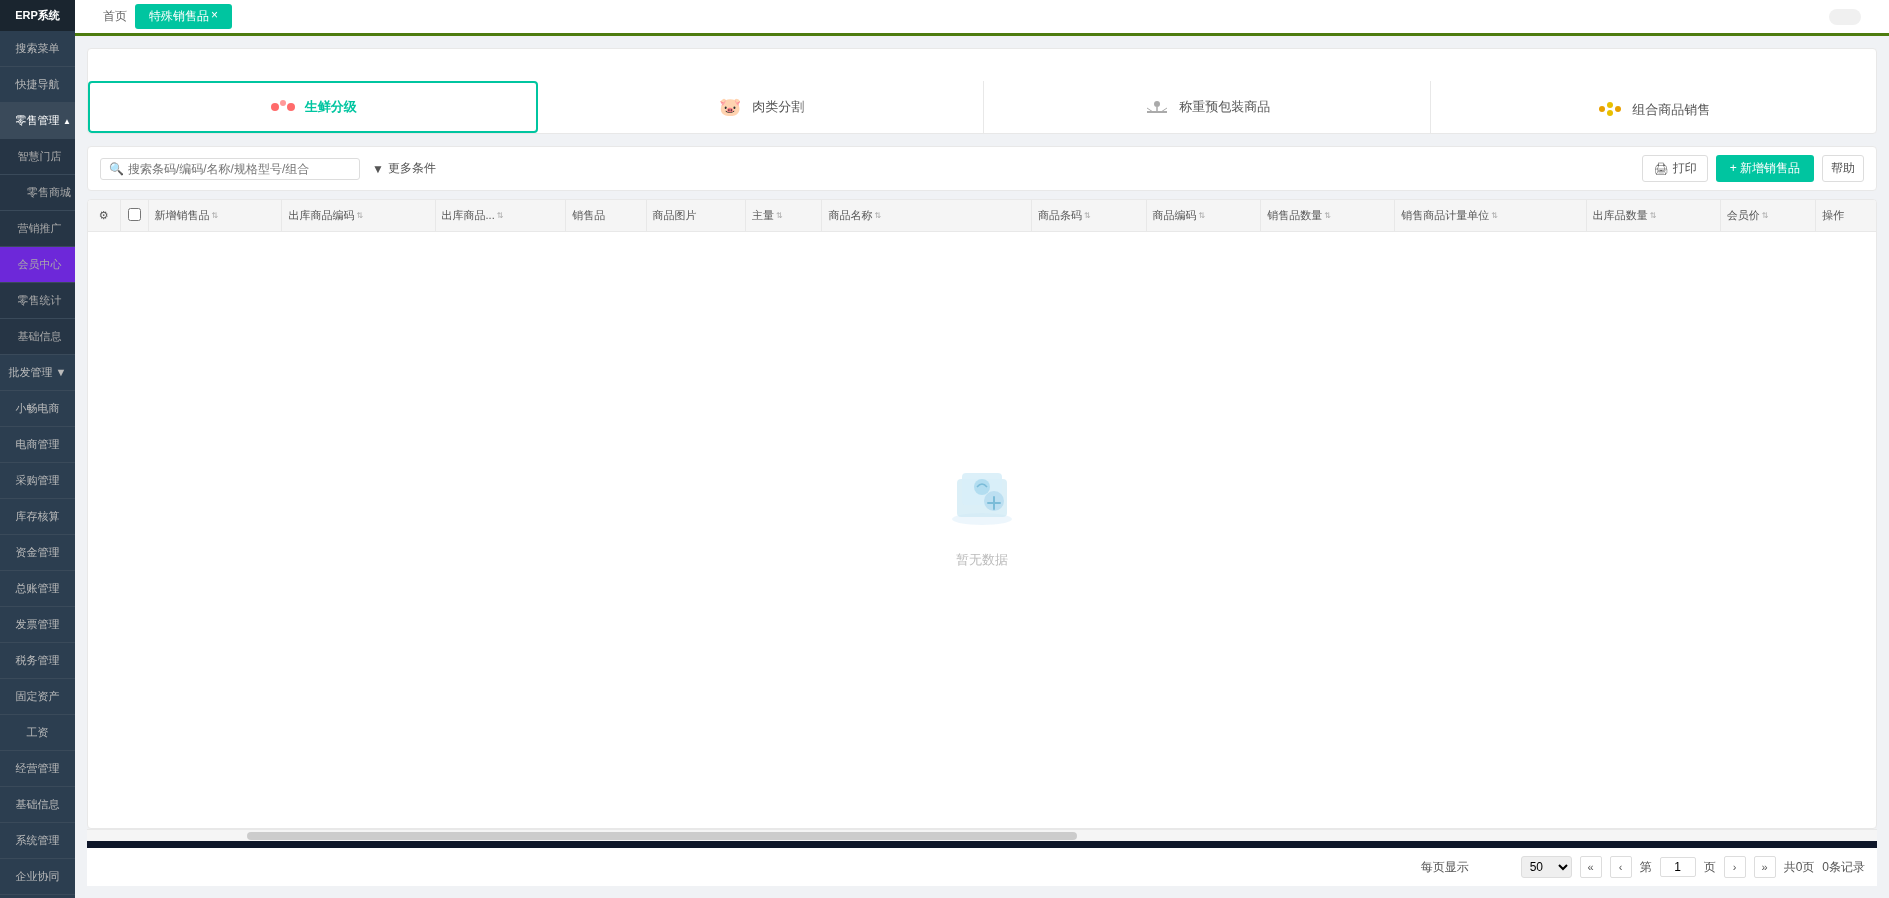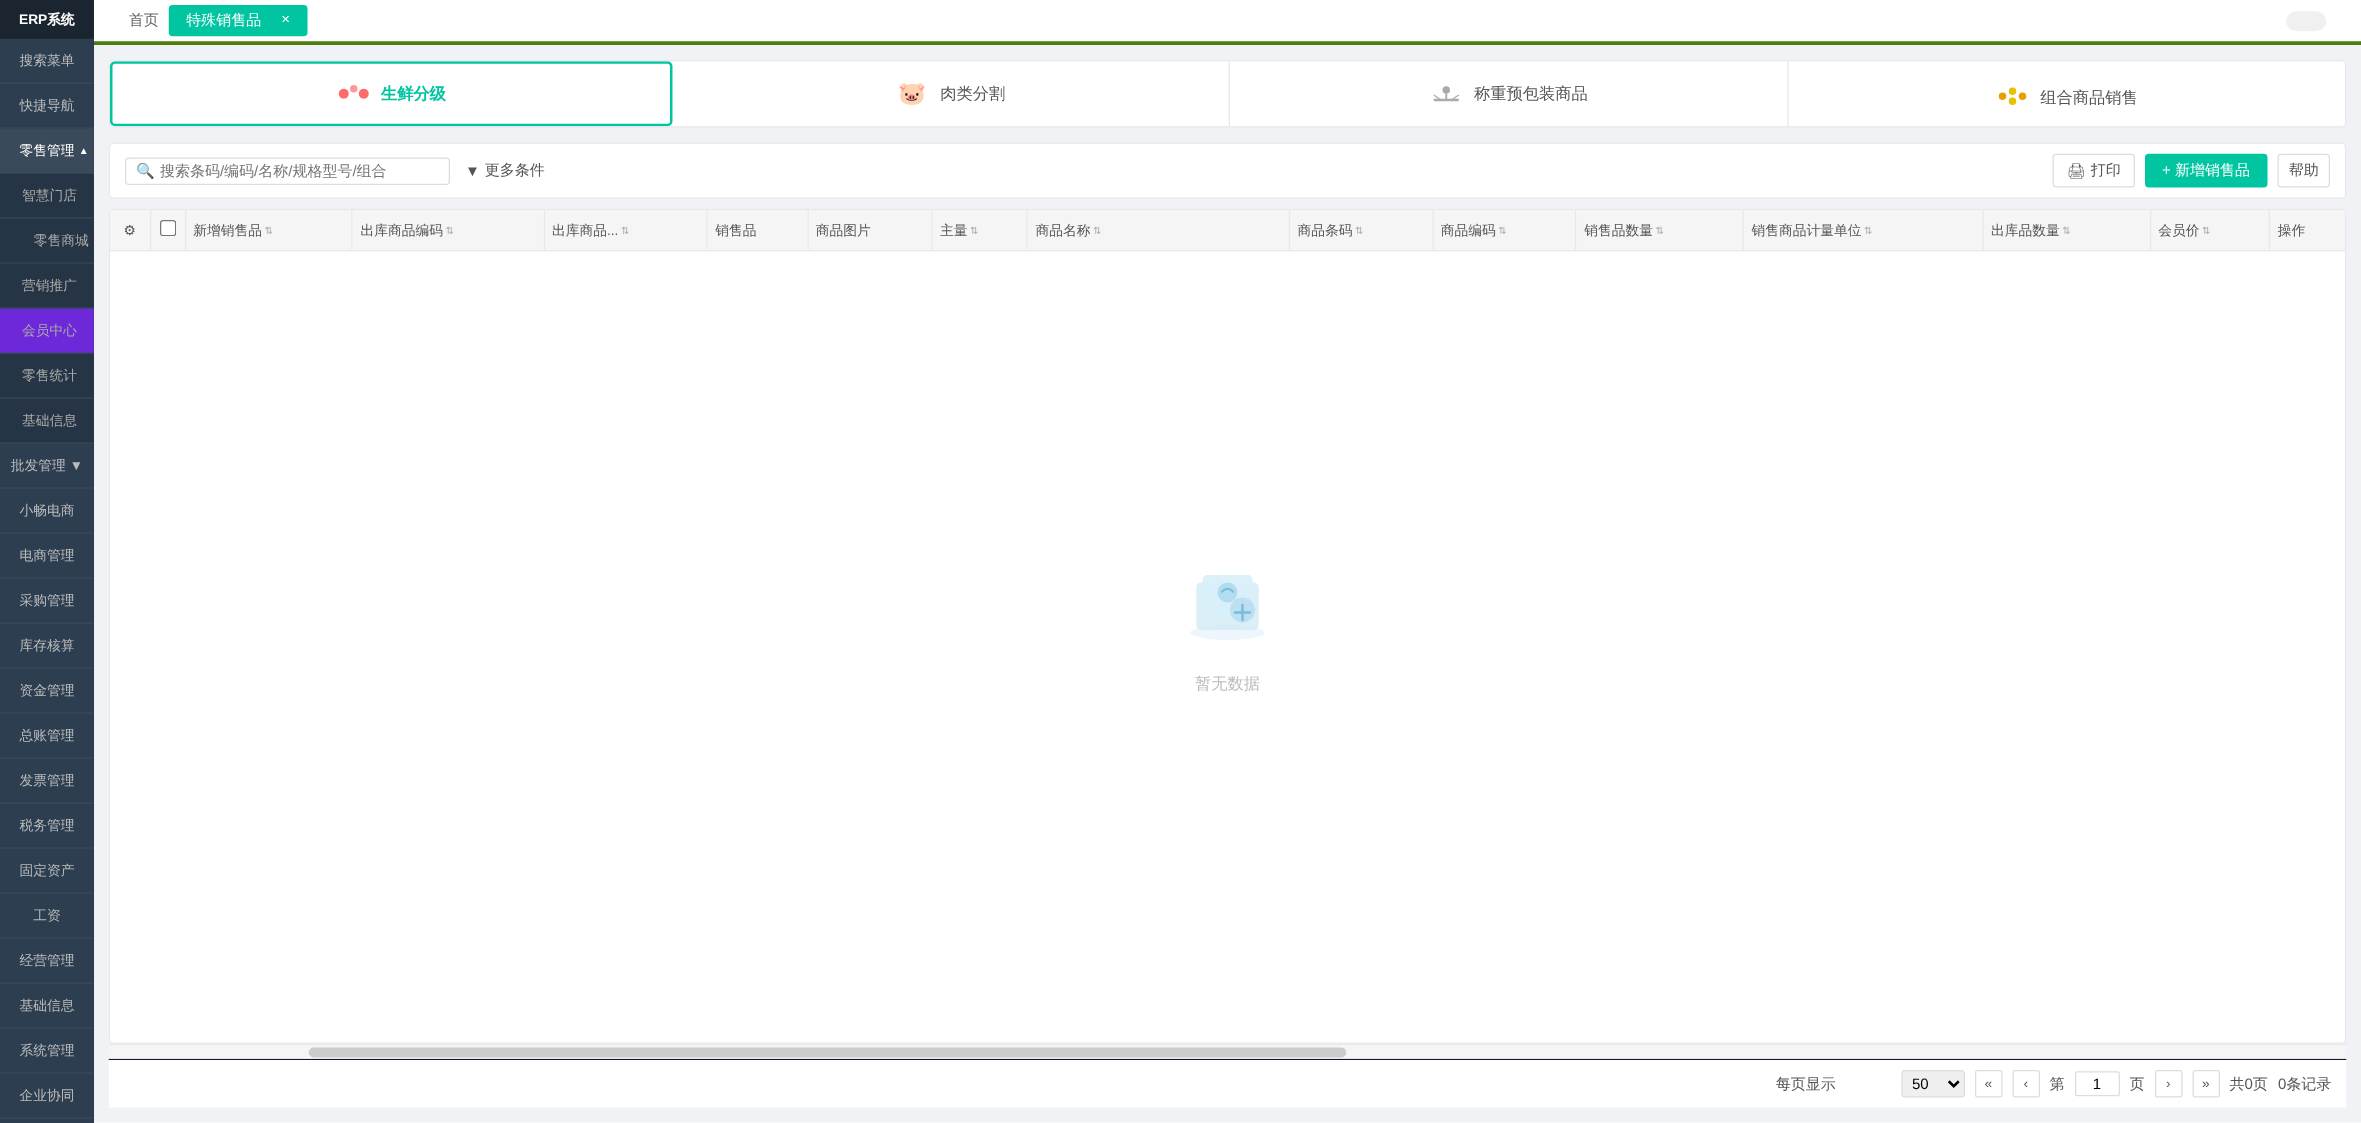--- a/index.html
+++ b/index.html
@@ -75,21 +75,21 @@
     }
     .tab-active {
       background: #00c5a0;
       color: #fff;
       padding: 4px 14px;
       border-radius: 3px;
       font-size: 12px;
       cursor: pointer;
       display: flex;
       align-items: flex-start;
-      gap: 16px;
+      gap: 2px;
     }
     .tab-active .close-x { font-size: 12px; }
     .topbar-right {
       margin-left: auto;
       display: flex;
       align-items: center;
       gap: 8px;
     }
     .topbar-switch {
       background: #f0f0f0;
@@ -122,20 +122,21 @@
       flex: 1;
       display: flex;
       align-items: center;
       justify-content: center;
       padding: 14px 8px;
       cursor: pointer;
       border-right: 1px solid #e8e8e8;
       gap: 8px;
       font-size: 13px;
       color: #555;
+      margin-top: 32px;
     }
     .cat-tab:last-child { border-right: none; align-items: flex-end; }
     .cat-tab.active {
       border: 2px solid #00c5a0;
       border-radius: 4px;
       color: #00c5a0;
       font-weight: bold;
     }
     .cat-tab .icon-img {
       width: 28px;
@@ -272,21 +273,21 @@
     }
     .empty-text { font-size: 13px; color: #bbb; }
 
     
     .pagination-bar {
       display: flex;
       align-items: center;
       justify-content: flex-end;
       padding: 8px 12px;
       background: #fff;
-      border-top: 1px solid #0f172a;
+      border-top: 7px solid #0f172a;
       font-size: 12px;
       color: #555;
       gap: 8px;
       flex-shrink: 0;
     }
     .page-size-select {
       border: 1px solid #ddd;
       border-radius: 3px;
       padding: 2px 4px;
       font-size: 12px;

